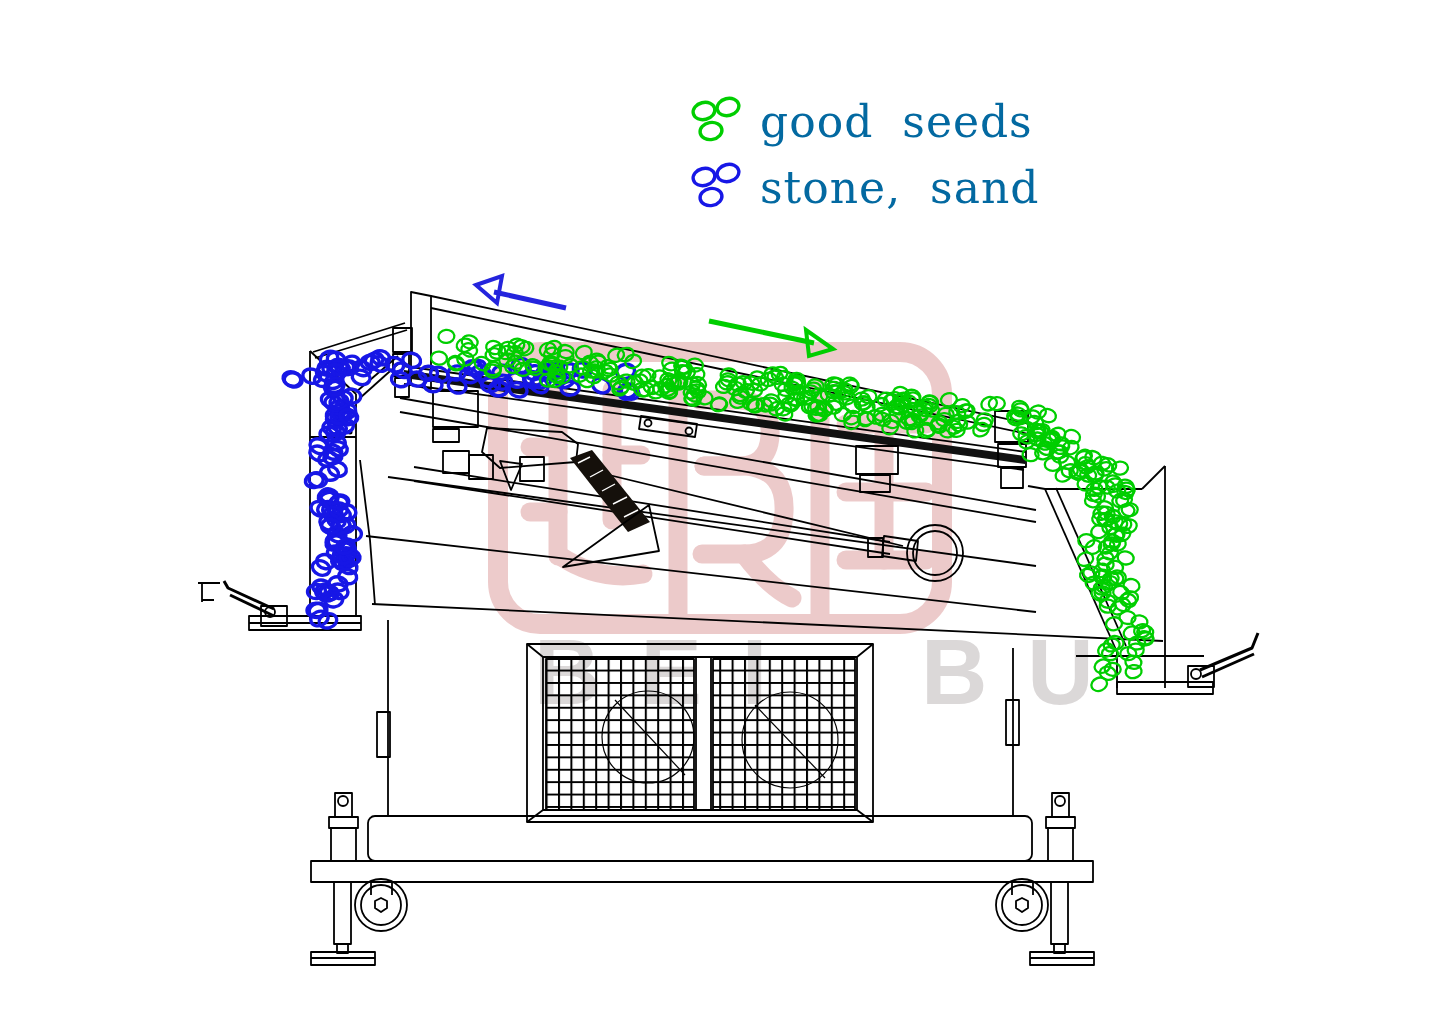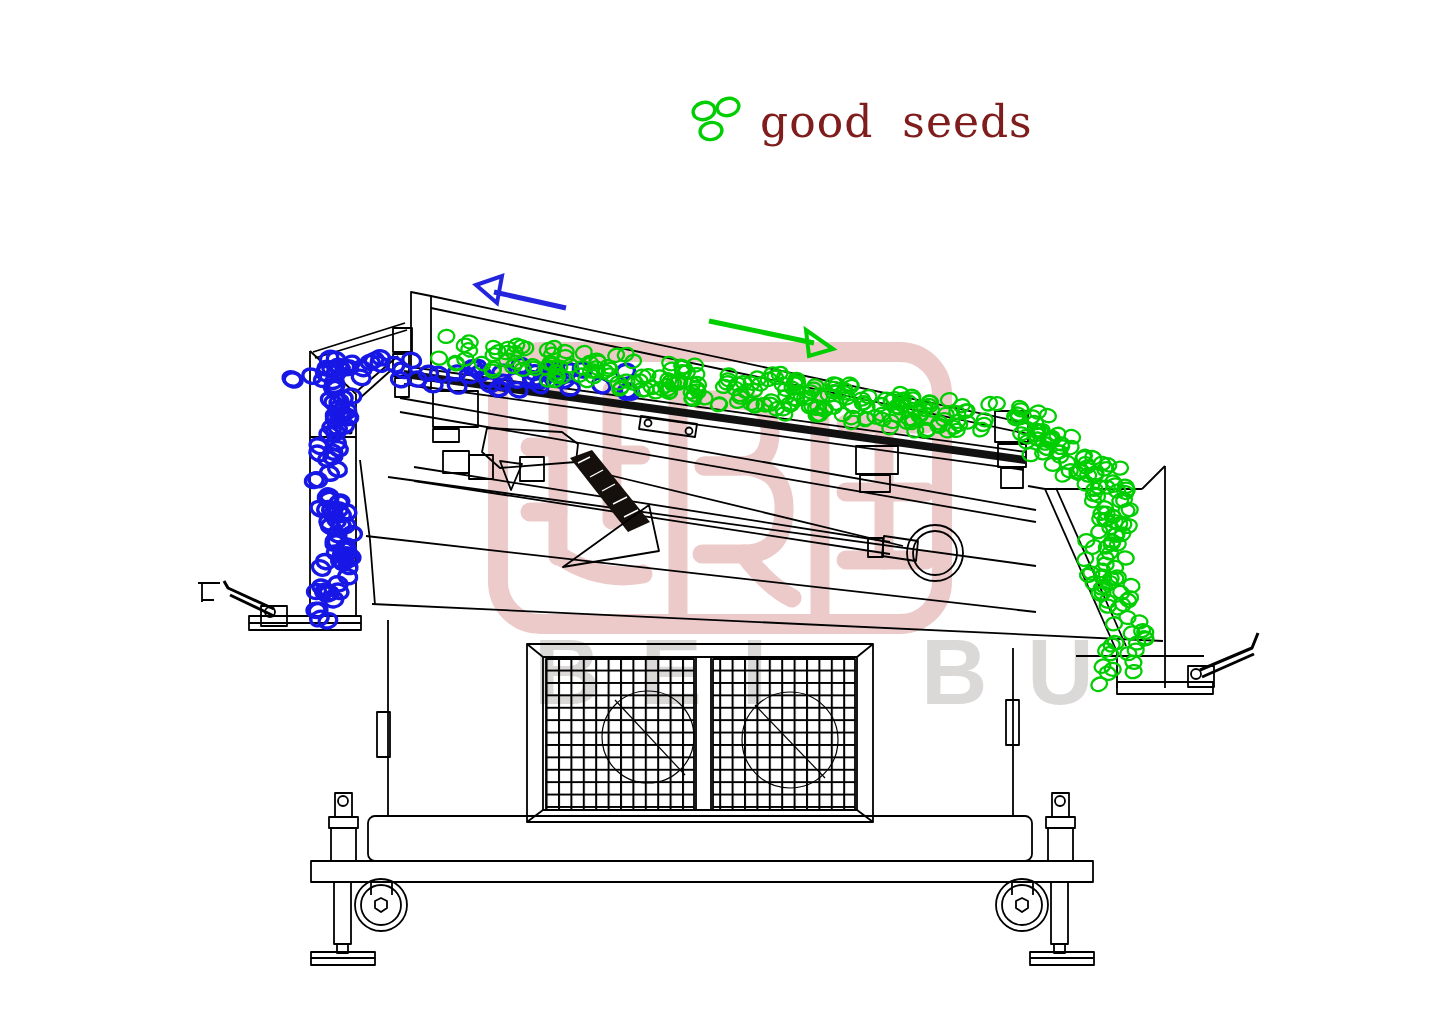--- a/index.html
+++ b/index.html
@@ -2,21 +2,21 @@
 <html><head>
 <meta charset="utf-8">
 <style>
   html,body{margin:0;padding:0;background:#fff;}
   #canvas{position:relative;width:1452px;height:1026px;background:#fff;overflow:hidden;
           font-family:"DejaVu Serif",serif;}
   #machine-svg{position:absolute;left:0;top:0;}
   .legend{position:absolute;left:690px;top:88px;}
   .legend-row{display:flex;align-items:center;height:66px;}
   .legend-row .icon{width:56px;height:50px;margin-right:14px;flex:0 0 auto;}
-  .legend-label{font-size:44px;color:#7f1d1d;letter-spacing:1px;word-spacing:14px;white-space:pre;}
+  .legend-label{font-size:44px;color:#0369a1;letter-spacing:1px;word-spacing:14px;white-space:pre;}
 </style>
 </head>
 <body>
 
 <div id="canvas">
 
 <svg id="machine-svg" width="1452" height="1026" viewBox="0 0 1452 1026">
 
   <defs>
     <pattern id="mesh" width="12.4" height="12.4" patternUnits="userSpaceOnUse">
@@ -754,15 +754,25 @@
   <div class="legend-row">
     <svg class="icon" viewBox="0 0 56 50">
       <g fill="none" stroke-width="3.4" stroke="#00ce00">
         <ellipse cx="14" cy="15" rx="11" ry="8.5" transform="rotate(-14 14 15)"></ellipse>
         <ellipse cx="38" cy="11" rx="11" ry="8.5" transform="rotate(-14 38 11)"></ellipse>
         <ellipse cx="21" cy="35" rx="11" ry="8.5" transform="rotate(-10 21 35)"></ellipse>
       </g>
     </svg>
     <span class="legend-label">good seeds</span>
   </div>
+  <div class="legend-row">
+    <svg class="icon" viewBox="0 0 56 50">
+      <g fill="none" stroke-width="3.4" stroke="#1717e6">
+        <ellipse cx="14" cy="15" rx="11" ry="8.5" transform="rotate(-14 14 15)"></ellipse>
+        <ellipse cx="38" cy="11" rx="11" ry="8.5" transform="rotate(-14 38 11)"></ellipse>
+        <ellipse cx="21" cy="35" rx="11" ry="8.5" transform="rotate(-10 21 35)"></ellipse>
+      </g>
+    </svg>
+    <span class="legend-label">stone, sand</span>
+  </div>
 </div>
 
 </div>
 
 </body></html>

